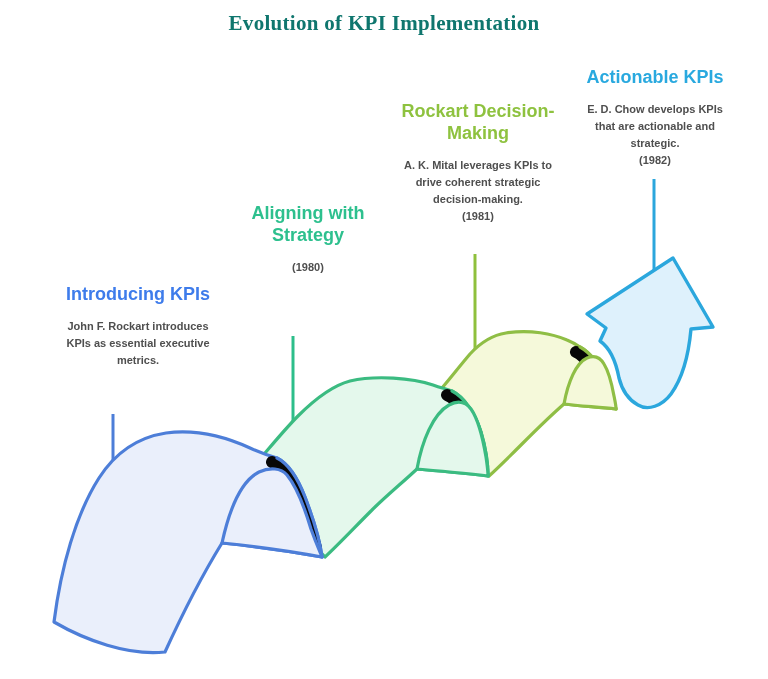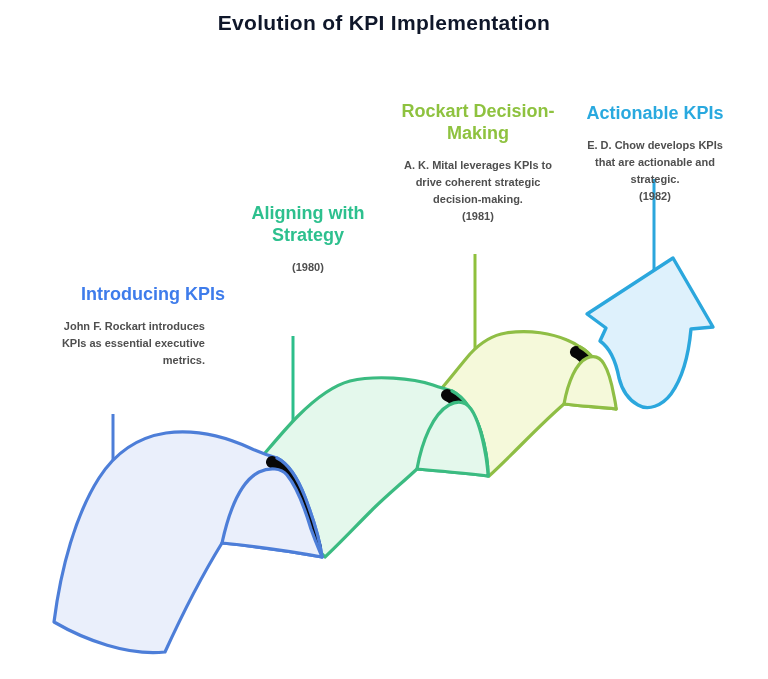--- a/index.html
+++ b/index.html
@@ -31,42 +31,42 @@
   .milestone .heading {
     font-size: 18px;
     line-height: 22px;
     margin: 0 auto 13px auto;
   }
   .milestone .desc, .milestone .year {
     font-size: 11px;
     line-height: 17px;
     margin: 0 auto;
   }
-  .m1 { left: 130px; top: 283px; width: 190px; text-align: right; }
+  .m1 { left: 138px; top: 283px; width: 190px; }
   .m1 .heading { white-space: nowrap; }
   .m1 .desc { max-width: 150px; }
   .m2 { left: 308px; top: 202px; width: 210px; }
   .m2 .heading { max-width: 150px; }
   .m2 .desc { max-width: 200px; }
   .m3 { left: 478px; top: 100px; width: 180px; }
   .m3 .heading { max-width: 170px; }
   .m3 .desc { max-width: 165px; }
-  .m4 { left: 655px; top: 66px; width: 200px; margin-top: 36px; }
+  .m4 { left: 655px; top: 66px; width: 200px; }
   .m4 .heading { white-space: nowrap; }
   .m4 .desc { max-width: 158px; }
   .conn { fill: none; }
   .surface, .curl { stroke-width: 3.2; stroke-linejoin: round; }
   .fold { fill: none; stroke-width: 12; stroke-linecap: round; }
   .fold-edge { fill: none; stroke-width: 3.2; stroke-linecap: round; }
   .arrow-path { stroke-width: 3.4; stroke-linejoin: round; }
 </style>
 </head>
 <body>
 
-<div class="title" style="color: #0f172a;">Evolution of KPI Implementation</div>
+<div class="title" style="color: #0f766e; font-family: Liberation Serif, serif;">Evolution of KPI Implementation</div>
 
 <svg class="ribbon" width="768" height="679" viewBox="0 0 768 679">
 
   <line class="conn" x1="113" y1="414" x2="113" y2="470" stroke-width="3" stroke="#4D7ED8"></line>
   <line class="conn" x1="293" y1="336" x2="293" y2="424" stroke-width="3" stroke="#2DBE8A"></line>
   <line class="conn" x1="475" y1="254" x2="475" y2="352" stroke-width="3" stroke="#8FC03C"></line>
   <line class="conn" x1="654" y1="179" x2="654" y2="274" stroke-width="3" stroke="#2BA6DC"></line>
 
   <g>
     <path class="arrow-path" d="M 673,258 L 713,327 L 691,329

